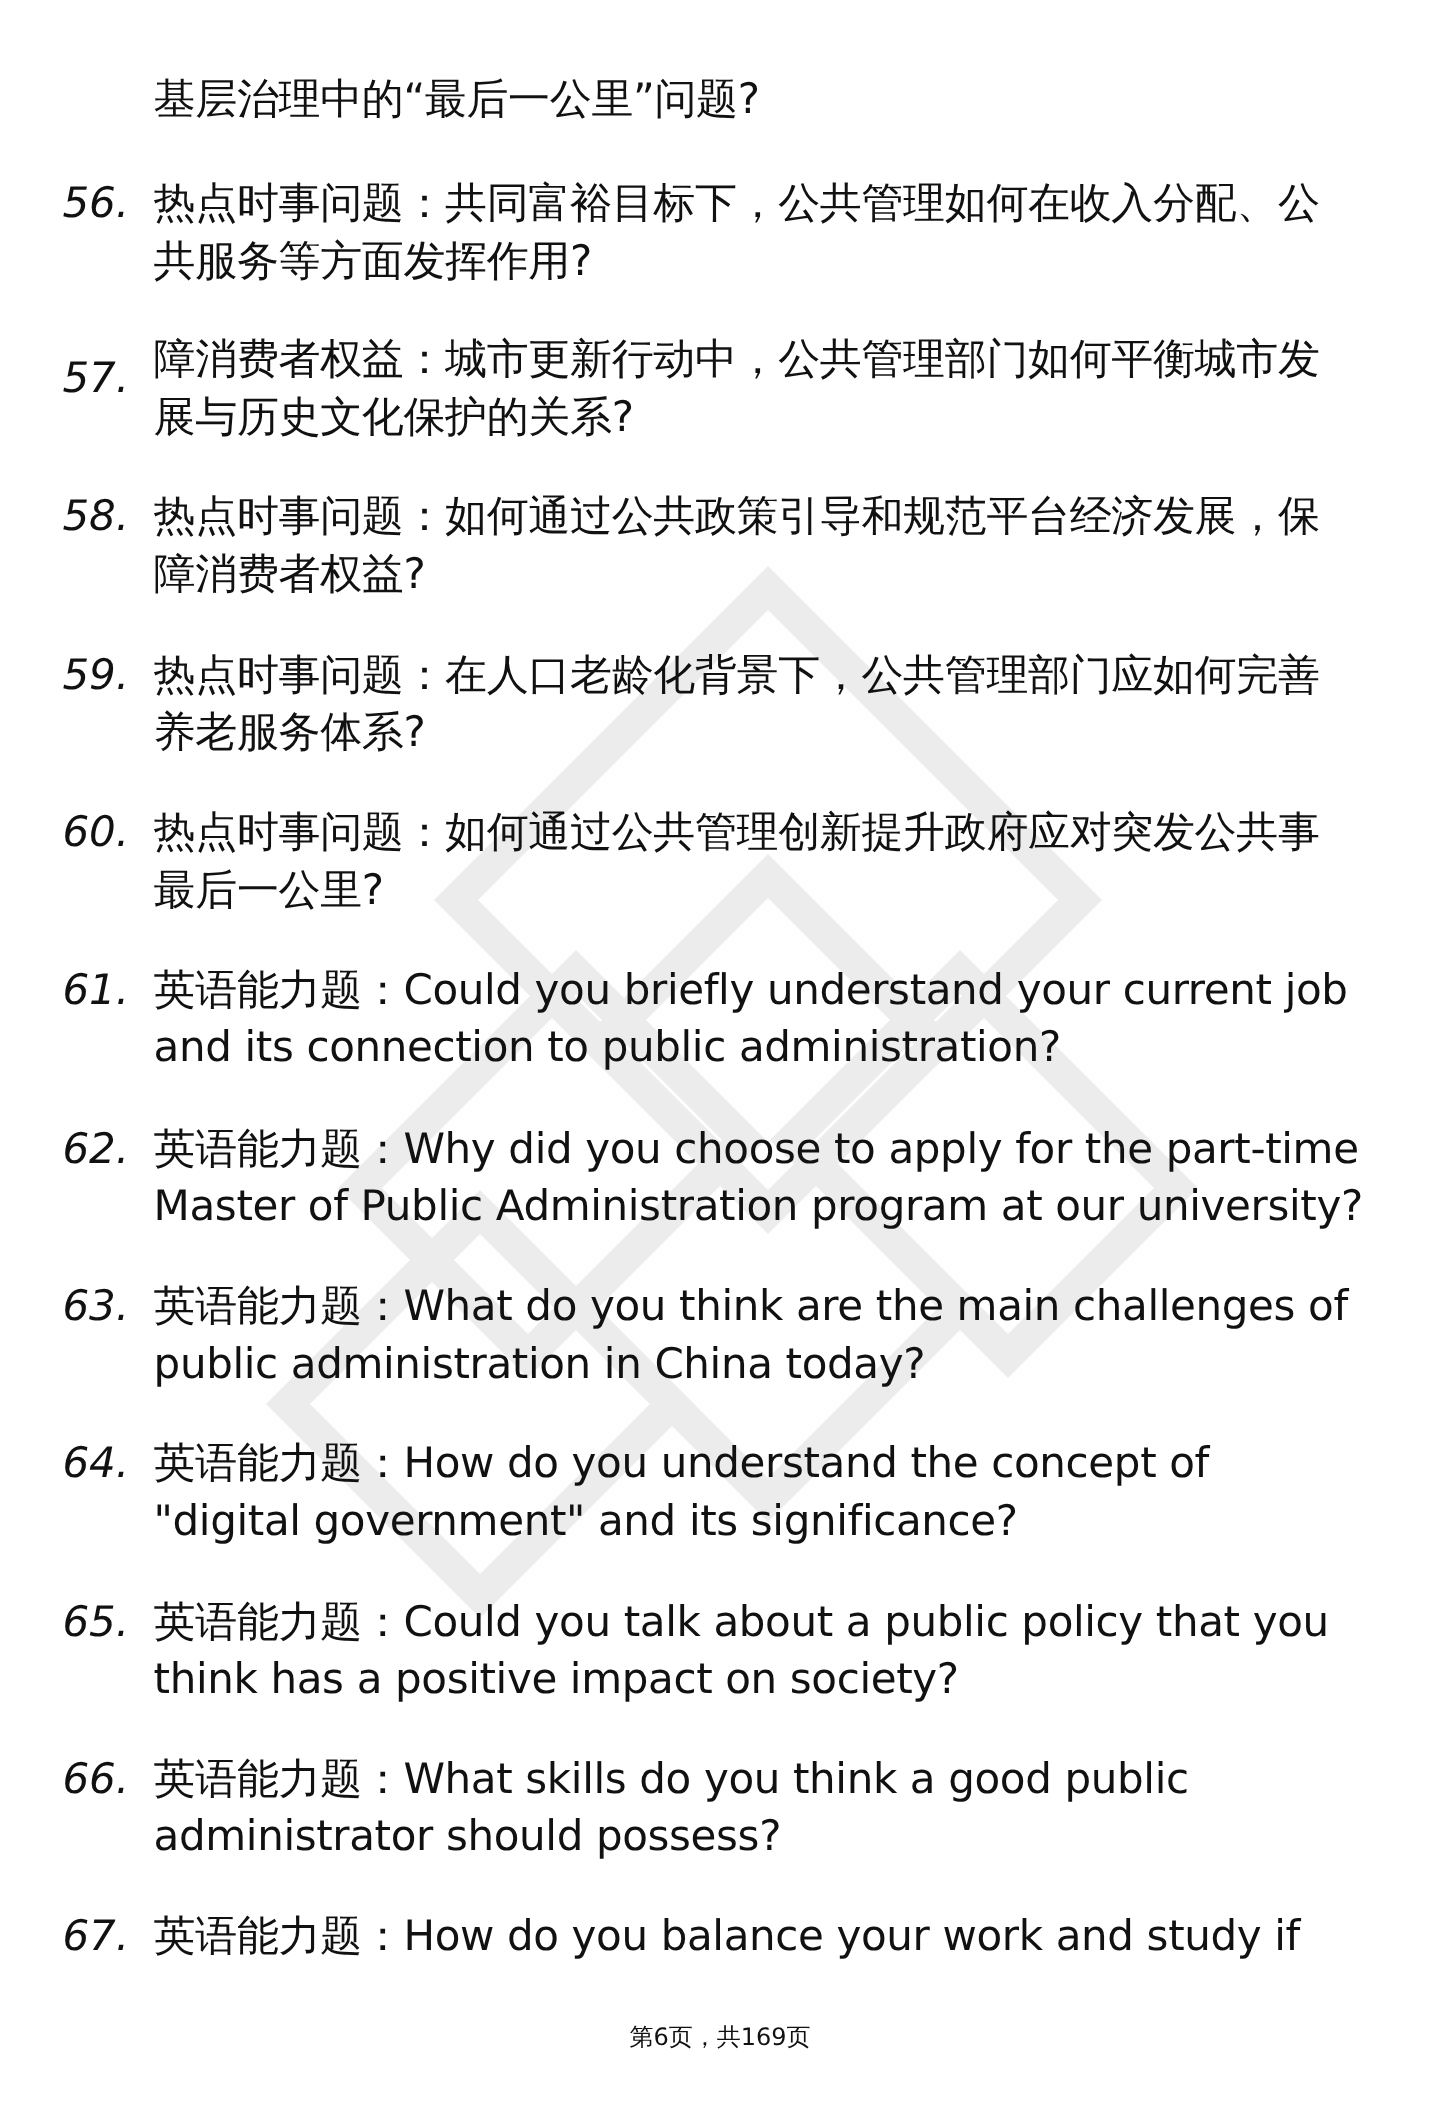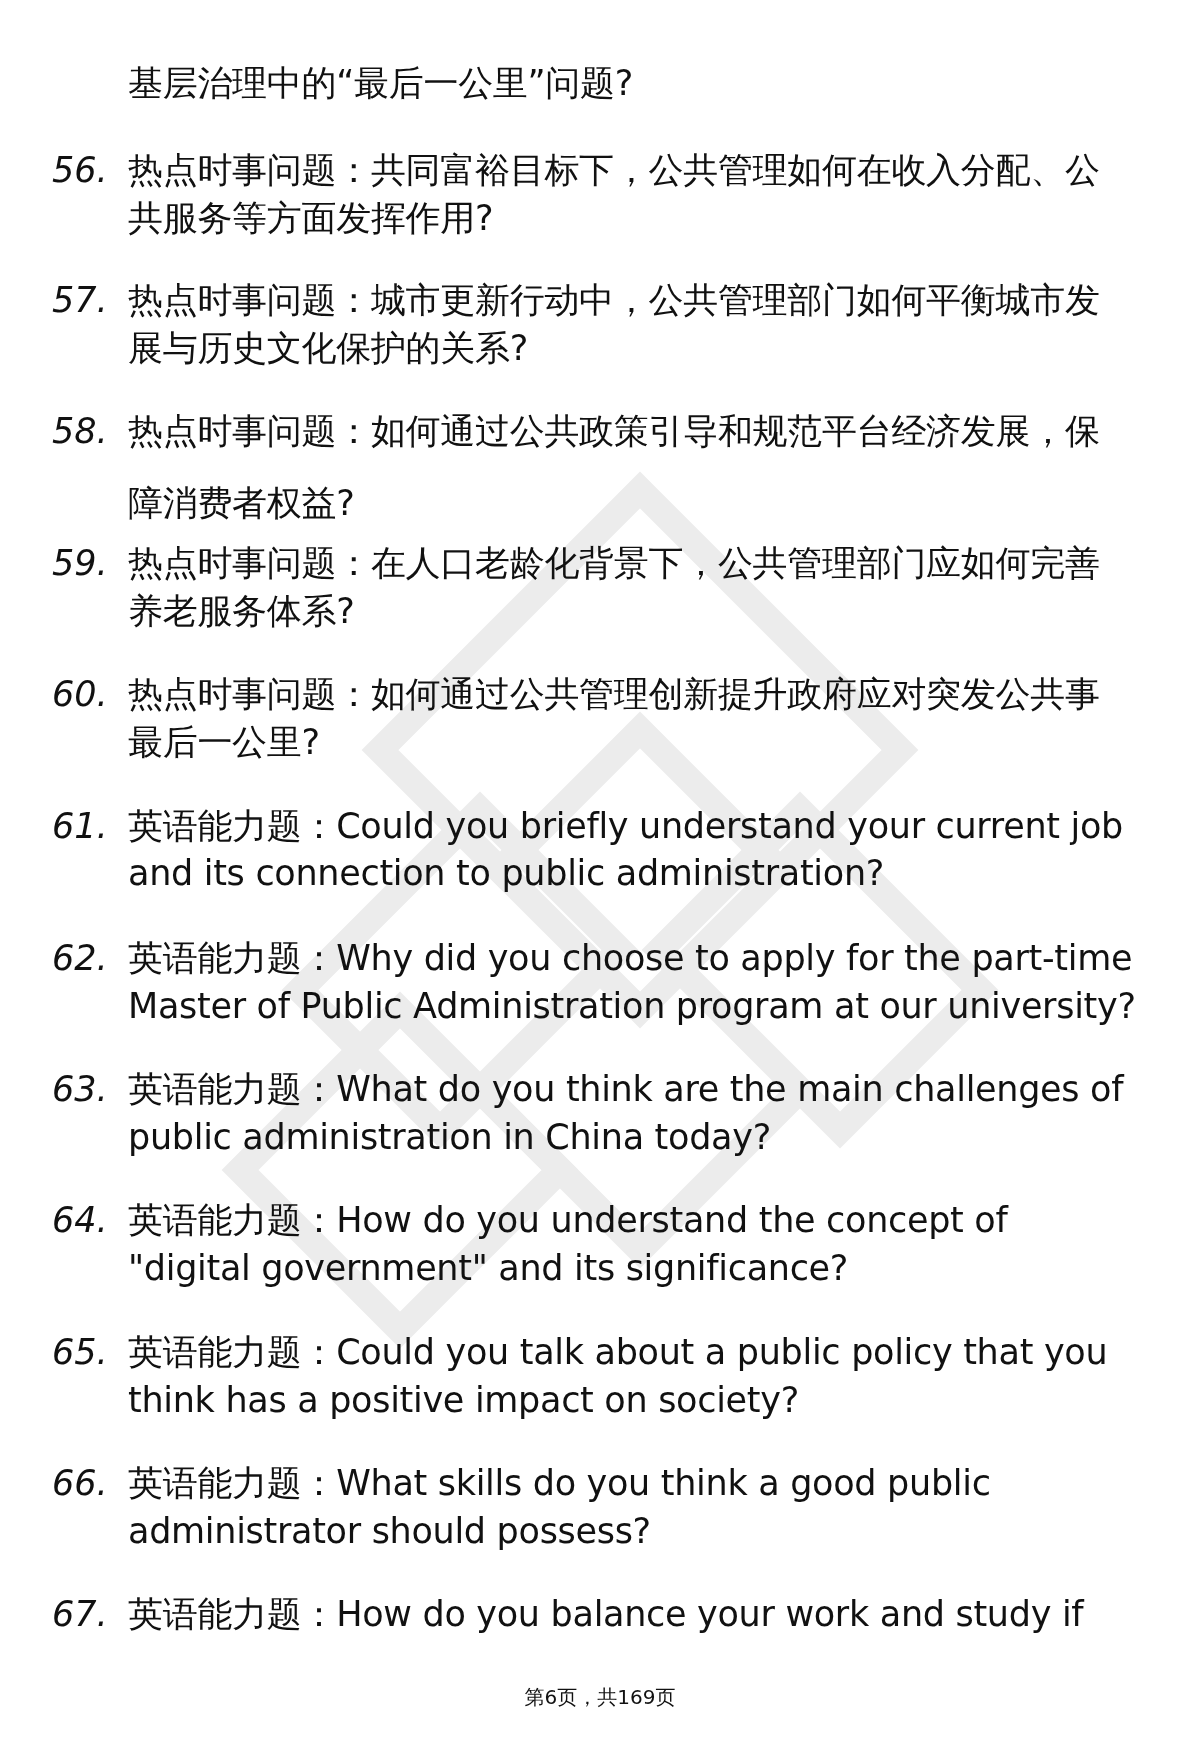--- a/index.html
+++ b/index.html
@@ -39,27 +39,27 @@
     <path d="M300 620 L460 780 L620 620"></path>
   </g>
 </svg>
 
 <div class="line" style="top:83px">基层治理中的“最后一公里”问题?</div>
 
 <span class="num" style="top:170px">56.</span>
 <div class="line" style="top:170px">热点时事问题：共同富裕目标下，公共管理如何在收入分配、公</div>
 <div class="line" style="top:218px">共服务等方面发挥作用?</div>
 
-<span class="num" style="top:300px">57.</span>
-<div class="line" style="top:300px">热点时事问题：城市更新行动中，公共管理部门如何平衡城市发</div>
+<span class="num" style="top:316px">57.</span>
+<div class="line" style="top:300px">障消费者权益：城市更新行动中，公共管理部门如何平衡城市发</div>
 <div class="line" style="top:348px">展与历史文化保护的关系?</div>
 
 <span class="num" style="top:431px">58.</span>
 <div class="line" style="top:431px">热点时事问题：如何通过公共政策引导和规范平台经济发展，保</div>
-<div class="line" style="top:503px">障消费者权益?</div>
+<div class="line" style="top:479px">障消费者权益?</div>
 
 <span class="num" style="top:563px">59.</span>
 <div class="line" style="top:563px">热点时事问题：在人口老龄化背景下，公共管理部门应如何完善</div>
 <div class="line" style="top:611px">养老服务体系?</div>
 
 <span class="num" style="top:694px">60.</span>
 <div class="line" style="top:694px">热点时事问题：如何通过公共管理创新提升政府应对突发公共事</div>
 <div class="line" style="top:742px">最后一公里?</div>
 
 <span class="num" style="top:826px">61.</span>

